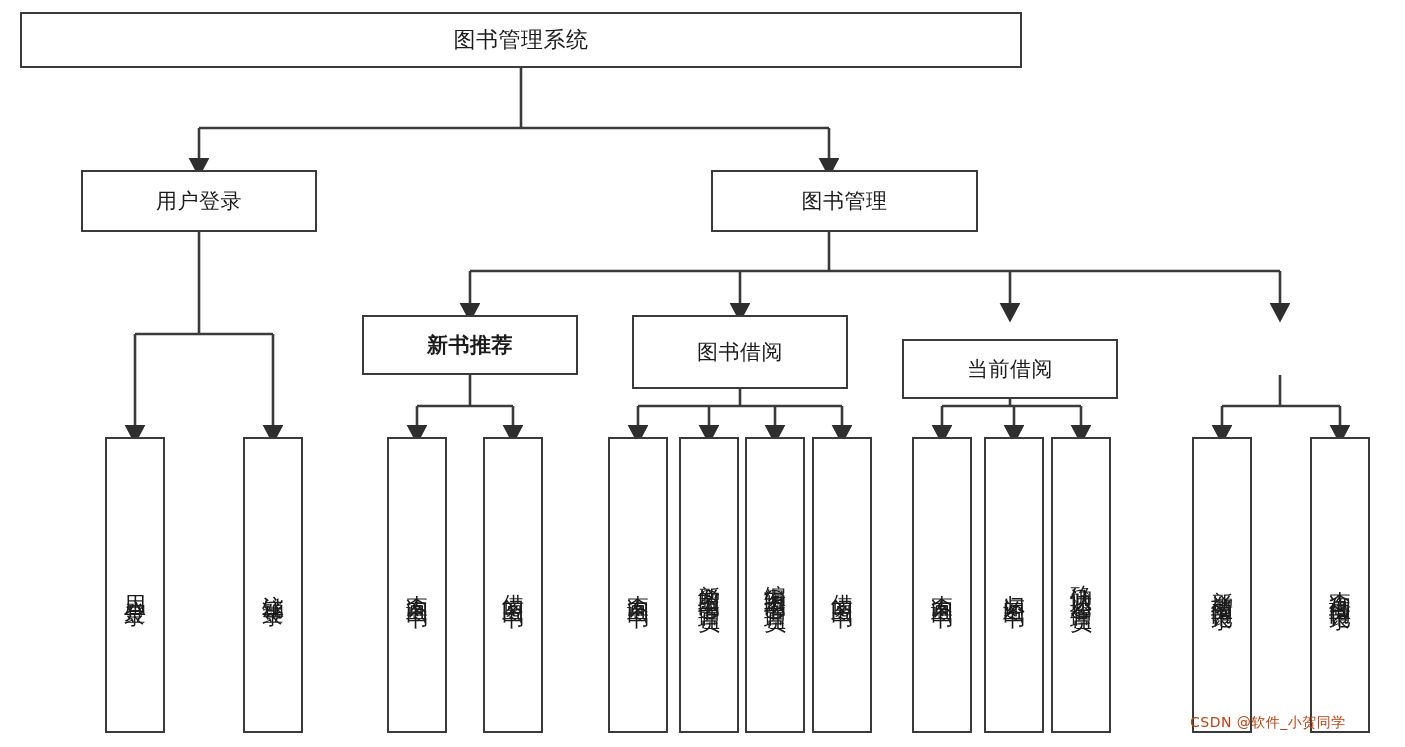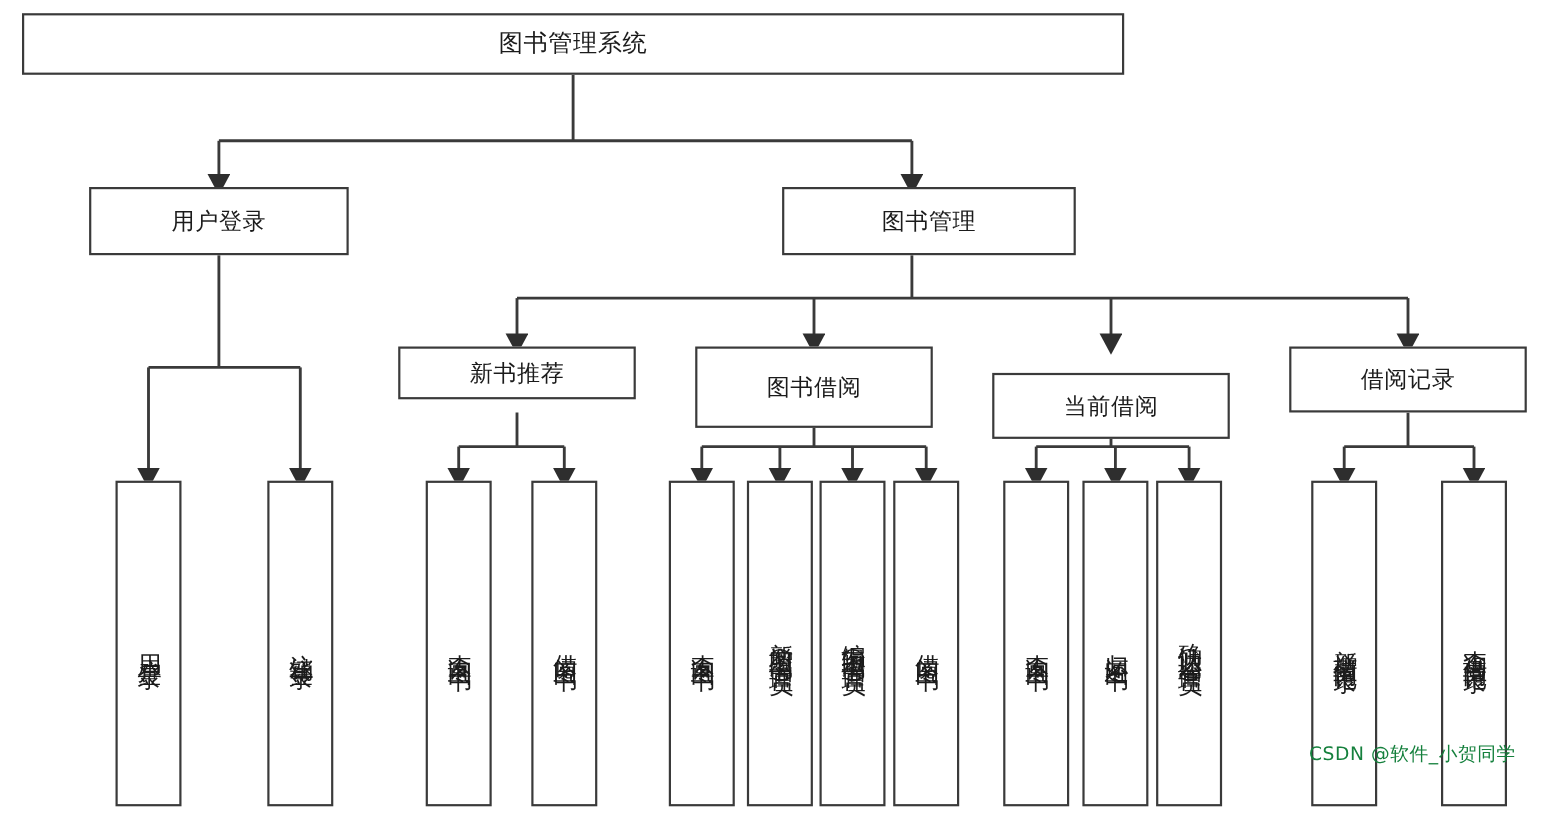--- a/index.html
+++ b/index.html
@@ -58,23 +58,23 @@
     writing-mode: vertical-rl;
     text-orientation: upright;
     font-size: 22px;
     line-height: 1.0;
     letter-spacing: 4px;
     white-space: nowrap;
   }
   #watermark {
     position: absolute;
     left: 1190px;
-    top: 674px;
-    font-size: 17px;
-    color: #15803d;
+    top: 714px;
+    font-size: 14px;
+    color: #c2410c;
     letter-spacing: 0.5px;
     z-index: 3;
     white-space: nowrap;
   }
 </style>
 </head>
 <body>
 
 <div id="canvas">
 
@@ -132,31 +132,28 @@
     <span class="label">图书管理系统</span>
   </div>
 
   <div class="node h" style="left: 81px; top: 170px; width: 236px; height: 62px;">
     <span class="label">用户登录</span>
   </div>
   <div class="node h" style="left: 711px; top: 170px; width: 267px; height: 62px;">
     <span class="label">图书管理</span>
   </div>
 
-  <div class="node h" style="left: 362px; top: 315px; width: 216px; height: 48px;">
+  <div class="node h" style="left: 362px; top: 315px; width: 216px; height: 60px; font-weight: bold;">
     <span class="label">新书推荐</span>
   </div>
   <div class="node h" style="left: 632px; top: 315px; width: 216px; height: 74px;">
     <span class="label">图书借阅</span>
   </div>
   <div class="node h" style="left: 902px; top: 315px; width: 216px; height: 60px; margin-top: 24px;">
     <span class="label">当前借阅</span>
-  </div>
-  <div class="node h" style="left: 1172px; top: 315px; width: 216px; height: 60px;">
-    <span class="label">借阅记录</span>
   </div>
 
   <div class="node v" style="left: 105px; top: 437px; width: 60px; height: 296px;">
     <span class="label">用户登录</span>
   </div>
   <div class="node v" style="left: 243px; top: 437px; width: 60px; height: 296px;">
     <span class="label">注销登录</span>
   </div>
   <div class="node v" style="left: 387px; top: 437px; width: 60px; height: 296px;">
     <span class="label">查询图书</span>

